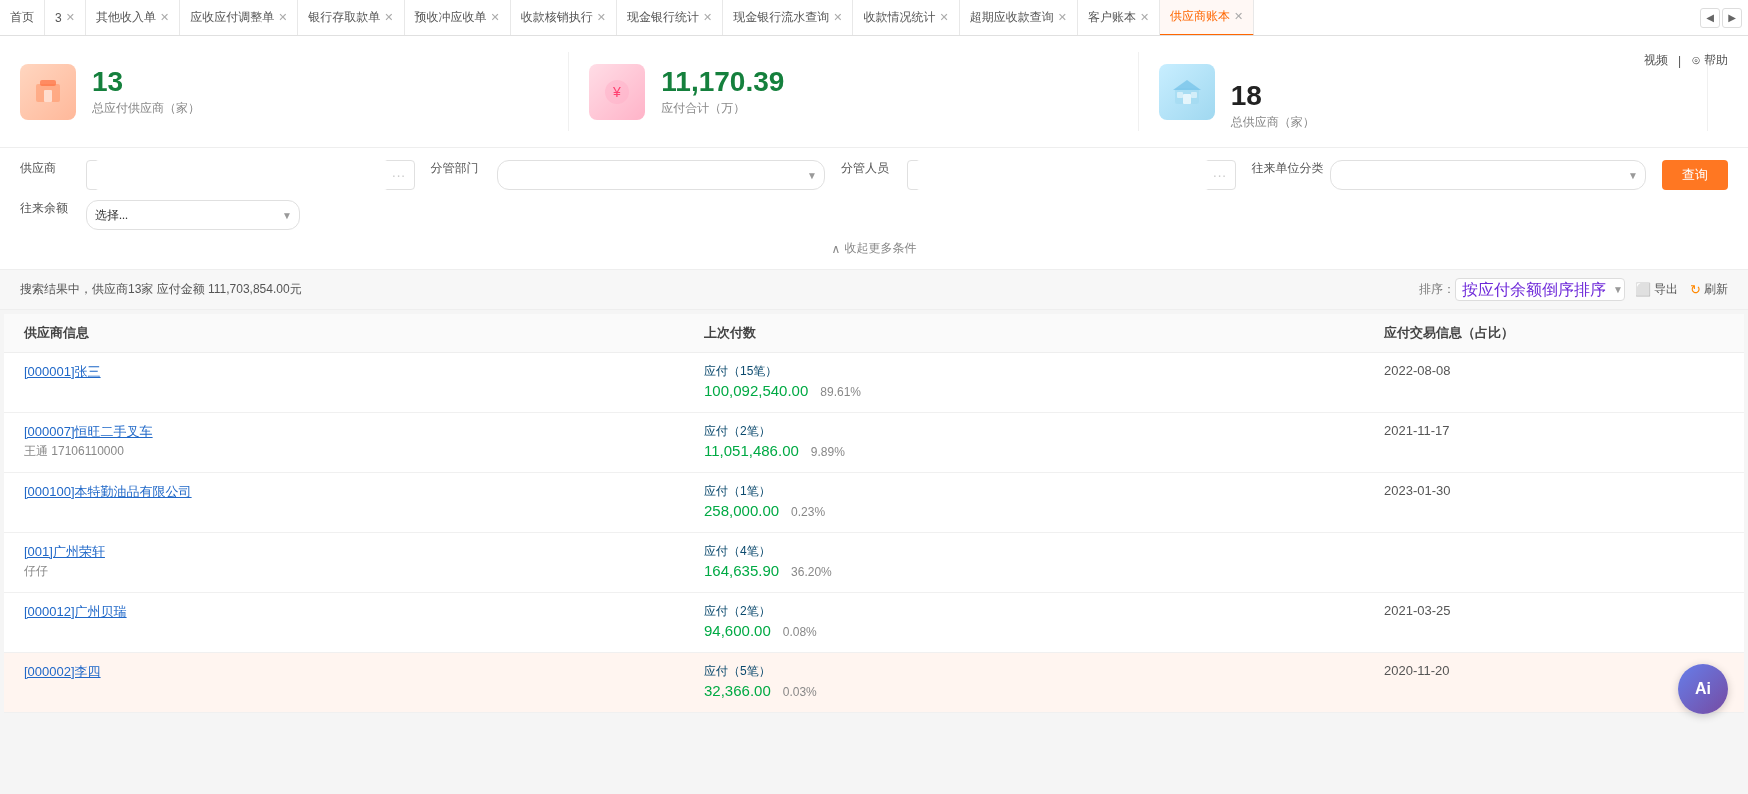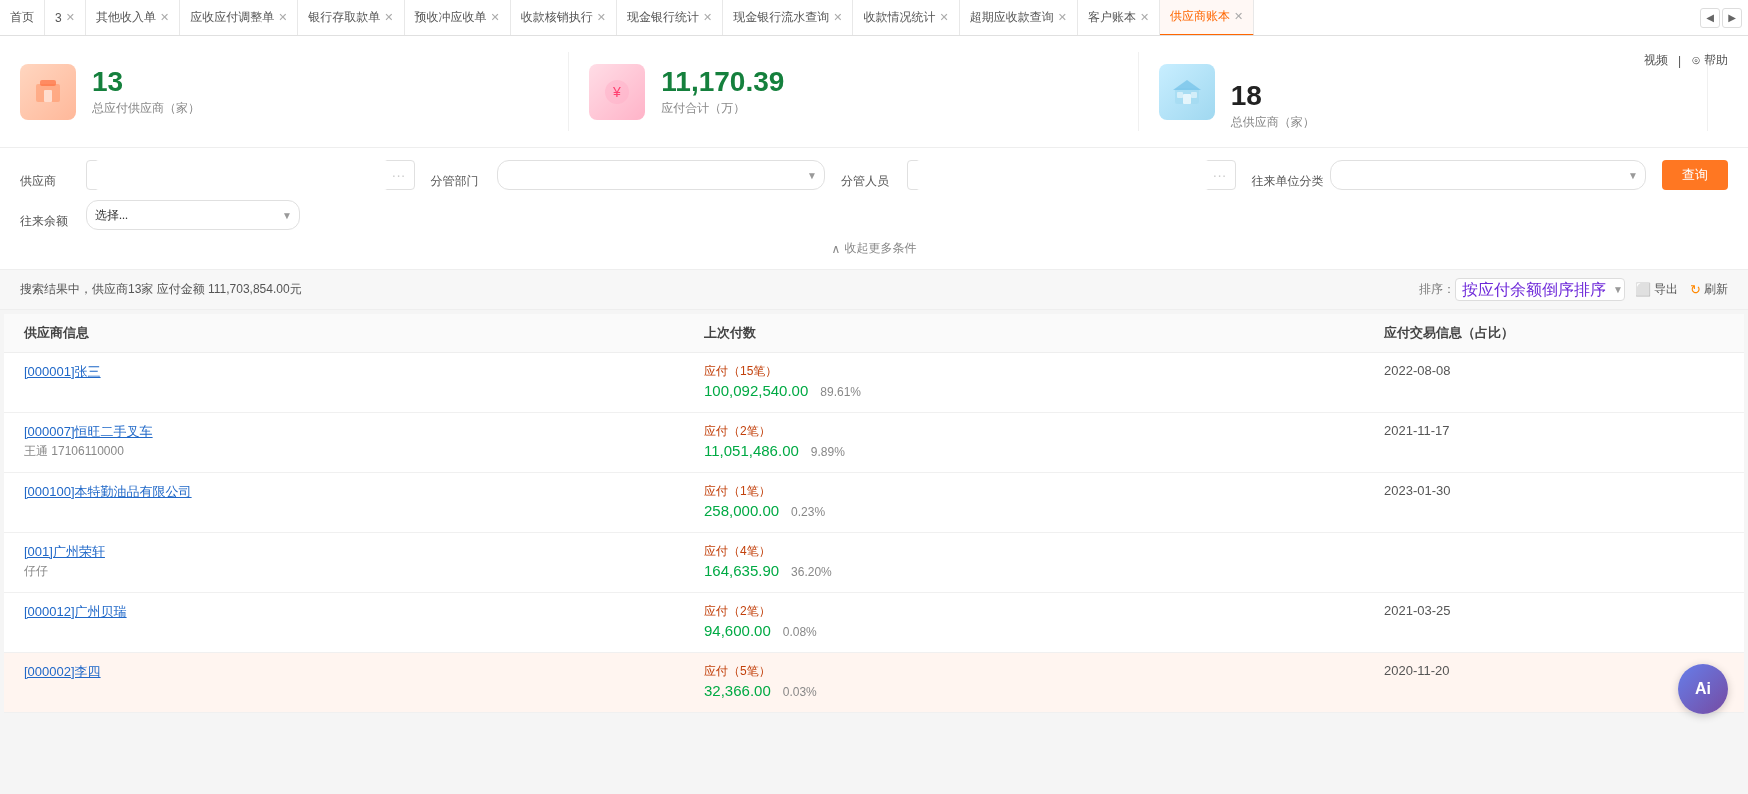--- a/index.html
+++ b/index.html
@@ -106,21 +106,21 @@
     }
     .filter-row {
       display: flex;
       align-items: center;
       gap: 16px;
       margin-bottom: 10px;
     }
     .filter-row:last-child { margin-bottom: 0; }
     .filter-item {
       display: flex;
-      align-items: flex-end;
+      align-items: flex-start;
       gap: 6px;
       flex: 1;
     }
     .filter-label {
       font-size: 12px;
       color: #555;
       white-space: nowrap;
       min-width: 60px;
     }
     .filter-input {
@@ -254,21 +254,21 @@
       text-decoration: underline;
       font-size: 13px;
       cursor: pointer;
     }
     .supplier-sub {
       font-size: 12px;
       color: #888;
       margin-top: 2px;
     }
     .tx-info {}
-    .tx-label { font-size: 12px; color: #c2410c; }
+    .tx-label { font-size: 12px; color: #0c4a6e; }
     .tx-amount {
       font-size: 15px;
       color: #00aa44;
       font-weight: 500;
       margin-top: 2px;
     }
     .tx-percent { font-size: 12px; color: #888; margin-left: 12px; }
     .tx-row { display: flex; align-items: baseline; gap: 0; }
     .last-pay { font-size: 13px; color: #555; }
 

